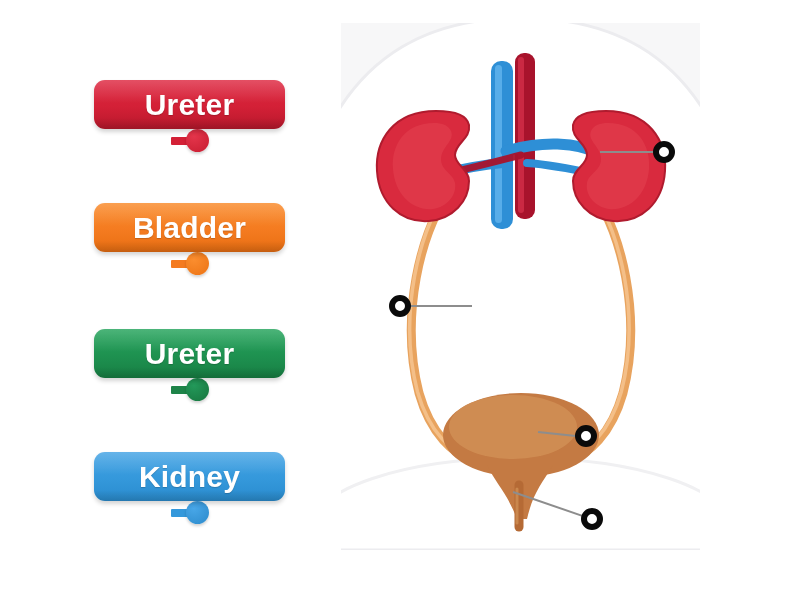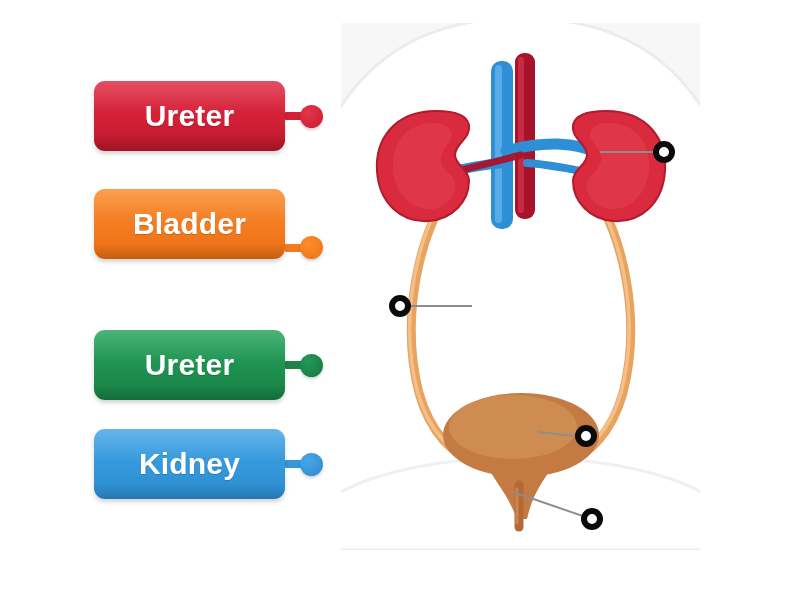--- a/index.html
+++ b/index.html
@@ -23,20 +23,21 @@
     height: 600px;
     background: #ffffff;
   }
 
   
   .label-row {
     position: absolute;
     display: flex;
     align-items: center;
     height: 72px;
+    flex-direction: column;
   }
   .label-card {
     position: relative;
     width: 191px;
     height: 70px;
     border-radius: 11px;
     display: flex;
     align-items: center;
     justify-content: center;
     box-sizing: border-box;
@@ -189,41 +190,41 @@
   <div class="label-row" style="left:94px; top:80px;">
     <div class="label-card" style="background:linear-gradient(to bottom,#DE2942 0%,#D32036 55%,#B8182C 100%);">
       <span class="label-text">Ureter</span>
     </div>
     <div class="connector">
       <div class="conn-stem" style="background:#D32036;"></div>
       <div class="conn-dot" style="background:radial-gradient(circle at 35% 32%,#E4354B,#C71C30);"></div>
     </div>
   </div>
 
-  <div class="label-row" style="left:94px; top:187px;align-items:flex-end;">
+  <div class="label-row" style="left:94px; top:203px;">
     <div class="label-card" style="background:linear-gradient(to bottom,#F98A2A 0%,#F47B20 55%,#E86E12 100%);">
       <span class="label-text">Bladder</span>
     </div>
     <div class="connector">
       <div class="conn-stem" style="background:#F47B20;"></div>
       <div class="conn-dot" style="background:radial-gradient(circle at 35% 32%,#FB8E2F,#EC7314);"></div>
     </div>
   </div>
 
   <div class="label-row" style="left:94px; top:329px;">
     <div class="label-card" style="background:linear-gradient(to bottom,#25A45C 0%,#1E9150 55%,#177F43 100%);">
       <span class="label-text">Ureter</span>
     </div>
     <div class="connector">
       <div class="conn-stem" style="background:#1E8449;"></div>
       <div class="conn-dot" style="background:radial-gradient(circle at 35% 32%,#23995A,#17753E);"></div>
     </div>
   </div>
 
-  <div class="label-row" style="left:94px; top:428px;">
+  <div class="label-row" style="left:94px; top:452px;">
     <div class="label-card" style="background:linear-gradient(to bottom,#44A3E4 0%,#3498DB 55%,#2A8CCE 100%);">
       <span class="label-text">Kidney</span>
     </div>
     <div class="connector">
       <div class="conn-stem" style="background:#3498DB;"></div>
       <div class="conn-dot" style="background:radial-gradient(circle at 35% 32%,#48A7E8,#2C8ACB);"></div>
     </div>
   </div>
 
 </div>

